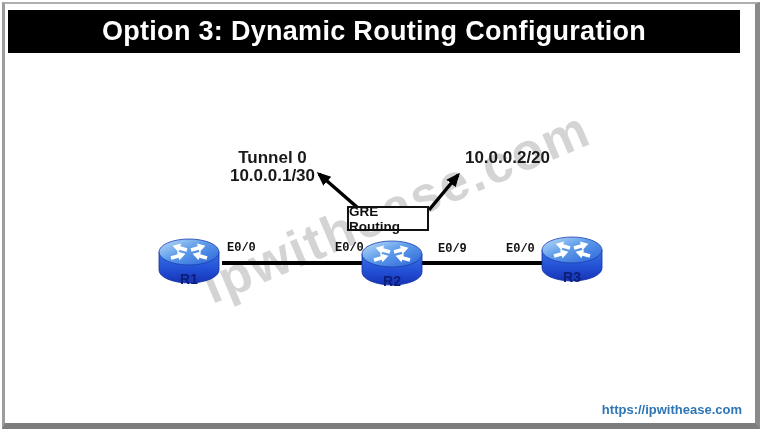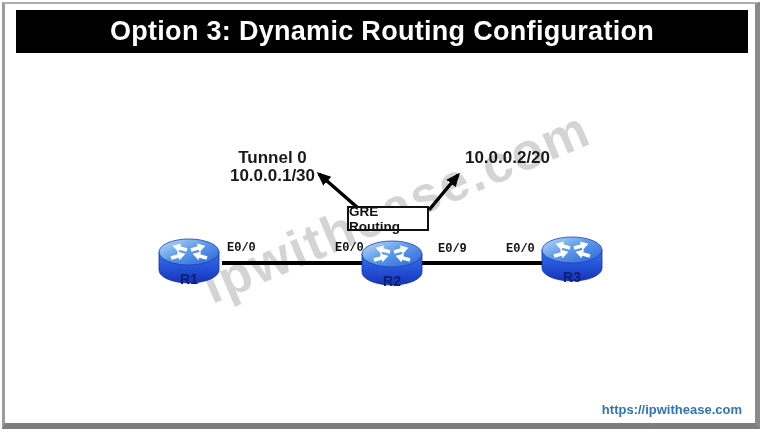--- a/index.html
+++ b/index.html
@@ -15,21 +15,21 @@
     position:absolute; left:2px; top:2px;
     width:758px; height:427px;
     background:#ffffff;
     border-top:2px solid #aeaeae;
     border-left:3px solid #9c9c9c;
     border-right:5px solid #8a8a8a;
     border-bottom:6px solid #7d7d7d;
     z-index:0;
   }
   .titlebar {
-    position:absolute; left:16px; top:10px;
+    position:absolute; left:8px; top:10px;
     width:732px; height:43px;
     background:#000000;
     color:#ffffff;
     display:flex; align-items:center; justify-content:center;
     font-size:27px; font-weight:bold; letter-spacing:0.3px;
     z-index:5;
   }
   .watermark {
     position:absolute; left:205px; top:258px;
     font-size:52px; font-weight:bold; letter-spacing:2px;

